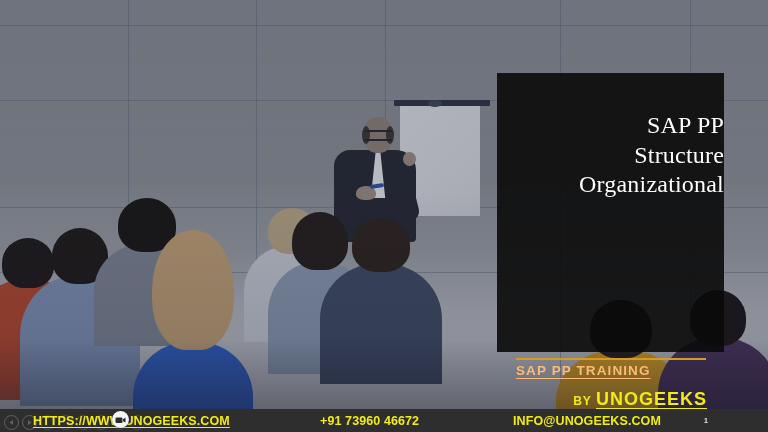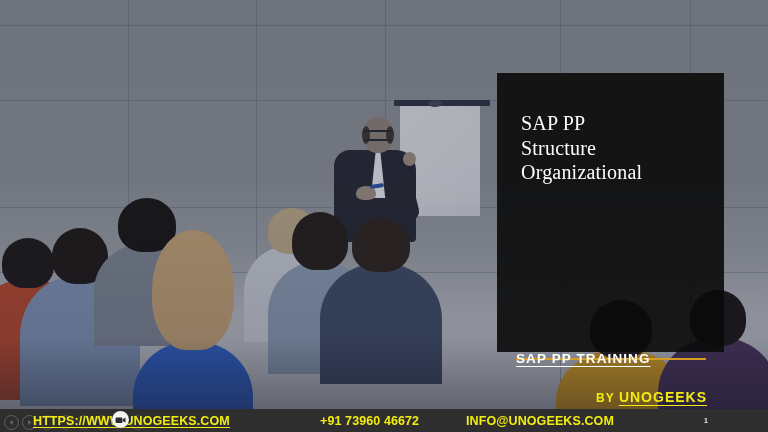--- a/index.html
+++ b/index.html
@@ -150,56 +150,56 @@
     position: absolute;
     left: 497px; top: 73px;
     width: 227px; height: 279px;
     background: rgba(10,10,10,0.90);
     box-sizing: border-box;
     padding: 0;
   }
   .title-block {
     position: absolute;
     left: 0; right: 0; top: 38px;
-    text-align: left;
+    text-align: right;
     color: #fdfdfd;
     font-family: "Liberation Serif", serif;
-    font-size: 20px;
+    font-size: 24px;
     line-height: 1.23;
     letter-spacing: .2px;
-    padding: 0 24px;
+    padding: 0 0;
     box-sizing: border-box;
   }
   .title-line { display: block; white-space: nowrap; }
   .gold-rule {
     position: absolute;
     left: 19px; top: 285px;
     width: 190px; height: 2px;
     background: #d79b24;
   }
   .sub-1 {
     position: absolute;
-    left: 19px; top: 278px;
+    left: 19px; top: 290px;
     font-size: 13.5px;
     font-weight: bold;
     letter-spacing: 1.1px;
-    color: #ffffff;
+    color: #fdba74;
     text-decoration: underline;
     text-underline-offset: 3px;
   }
   .sub-2 {
     position: absolute;
     right: 17px; top: 316px;
     font-size: 12px;
     font-weight: bold;
     letter-spacing: 1px;
     color: #f2ec10;
   }
   .sub-2 .brand {
-    font-size: 14px;
+    font-size: 18px;
     text-decoration: underline;
     text-underline-offset: 3px;
     margin-top: 22px;
   }
 
   
   .info-bar {
     position: absolute;
     left: 0; right: 0; bottom: 0;
     height: 23px;
@@ -213,21 +213,21 @@
   }
   .info-url {
     position: absolute;
     left: 33px;
     color: #f2ec10;
     text-decoration: underline;
     text-underline-offset: 2px;
     white-space: nowrap;
   }
   .info-phone { position: absolute; left: 320px; white-space: nowrap; }
-  .info-mail  { position: absolute; left: 466px; white-space: nowrap; }
+  .info-mail  { position: absolute; left: 513px; white-space: nowrap; }
   .page-num {
     position: absolute;
     right: 60px;
     color: #e8e8e8;
     font-size: 7px;
     font-weight: bold;
   }
 
   
   .controls {

